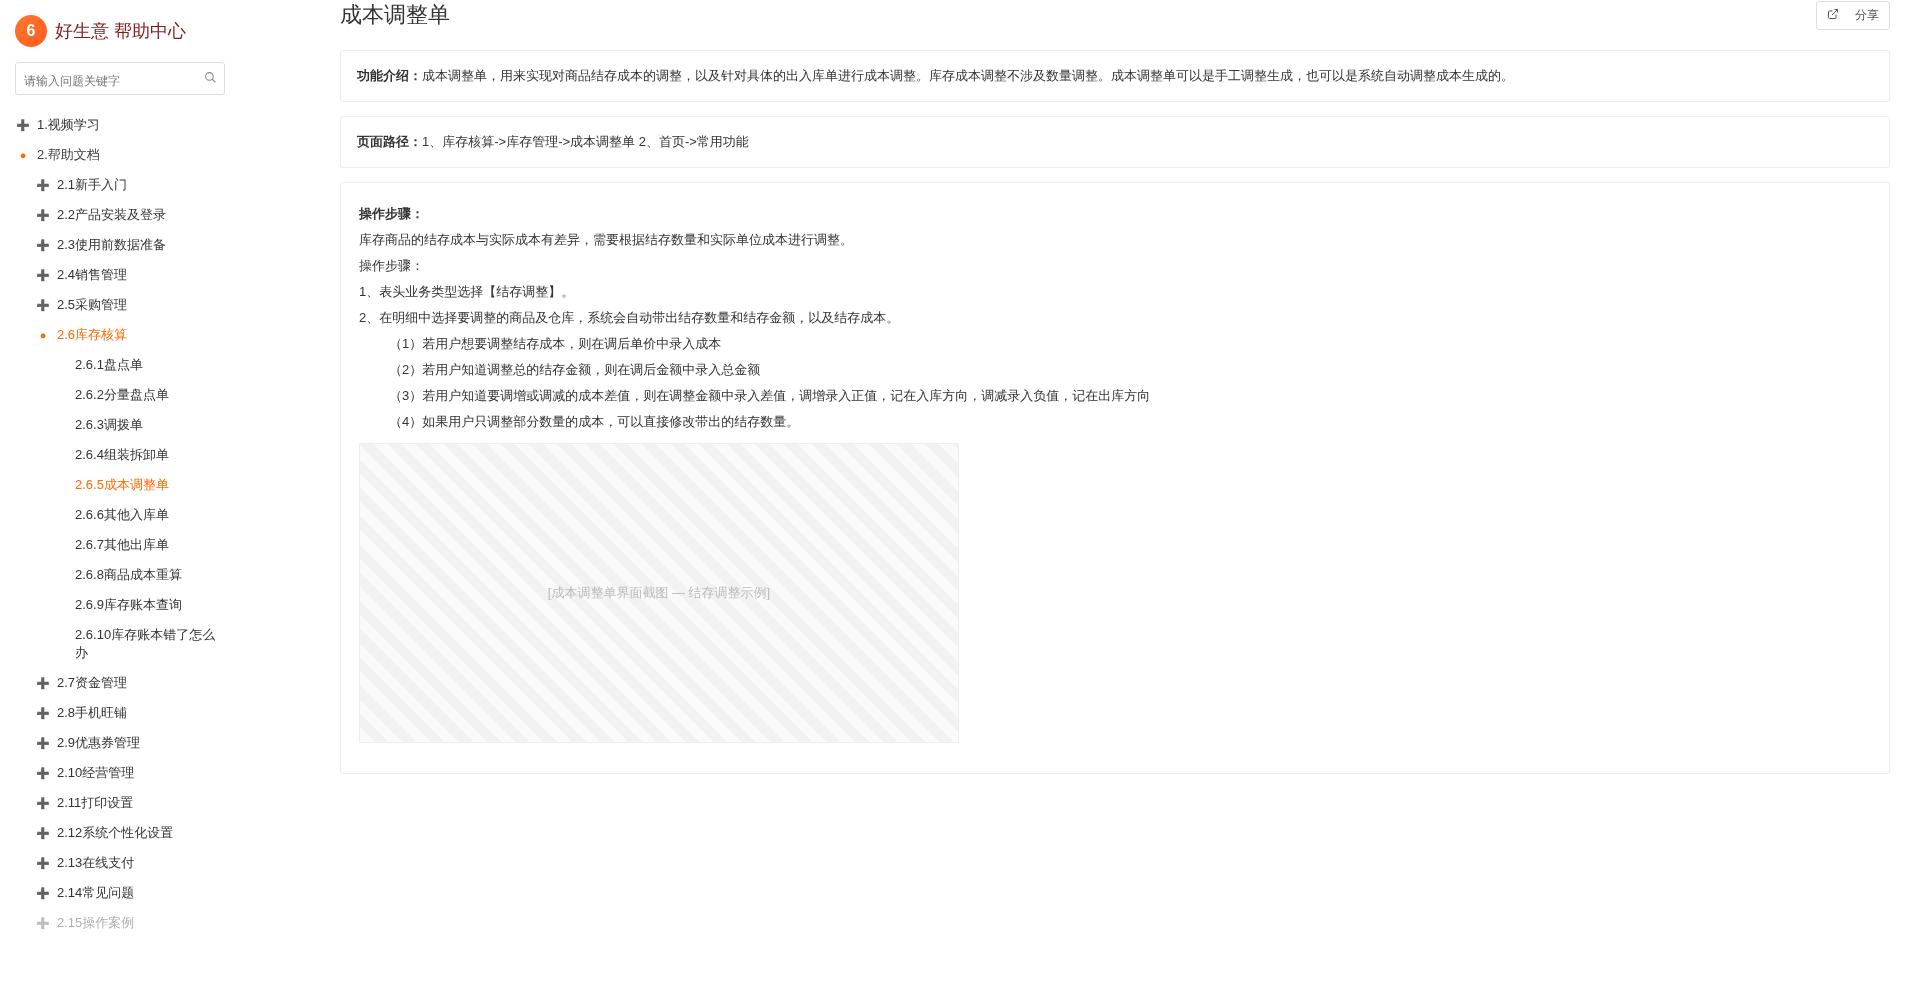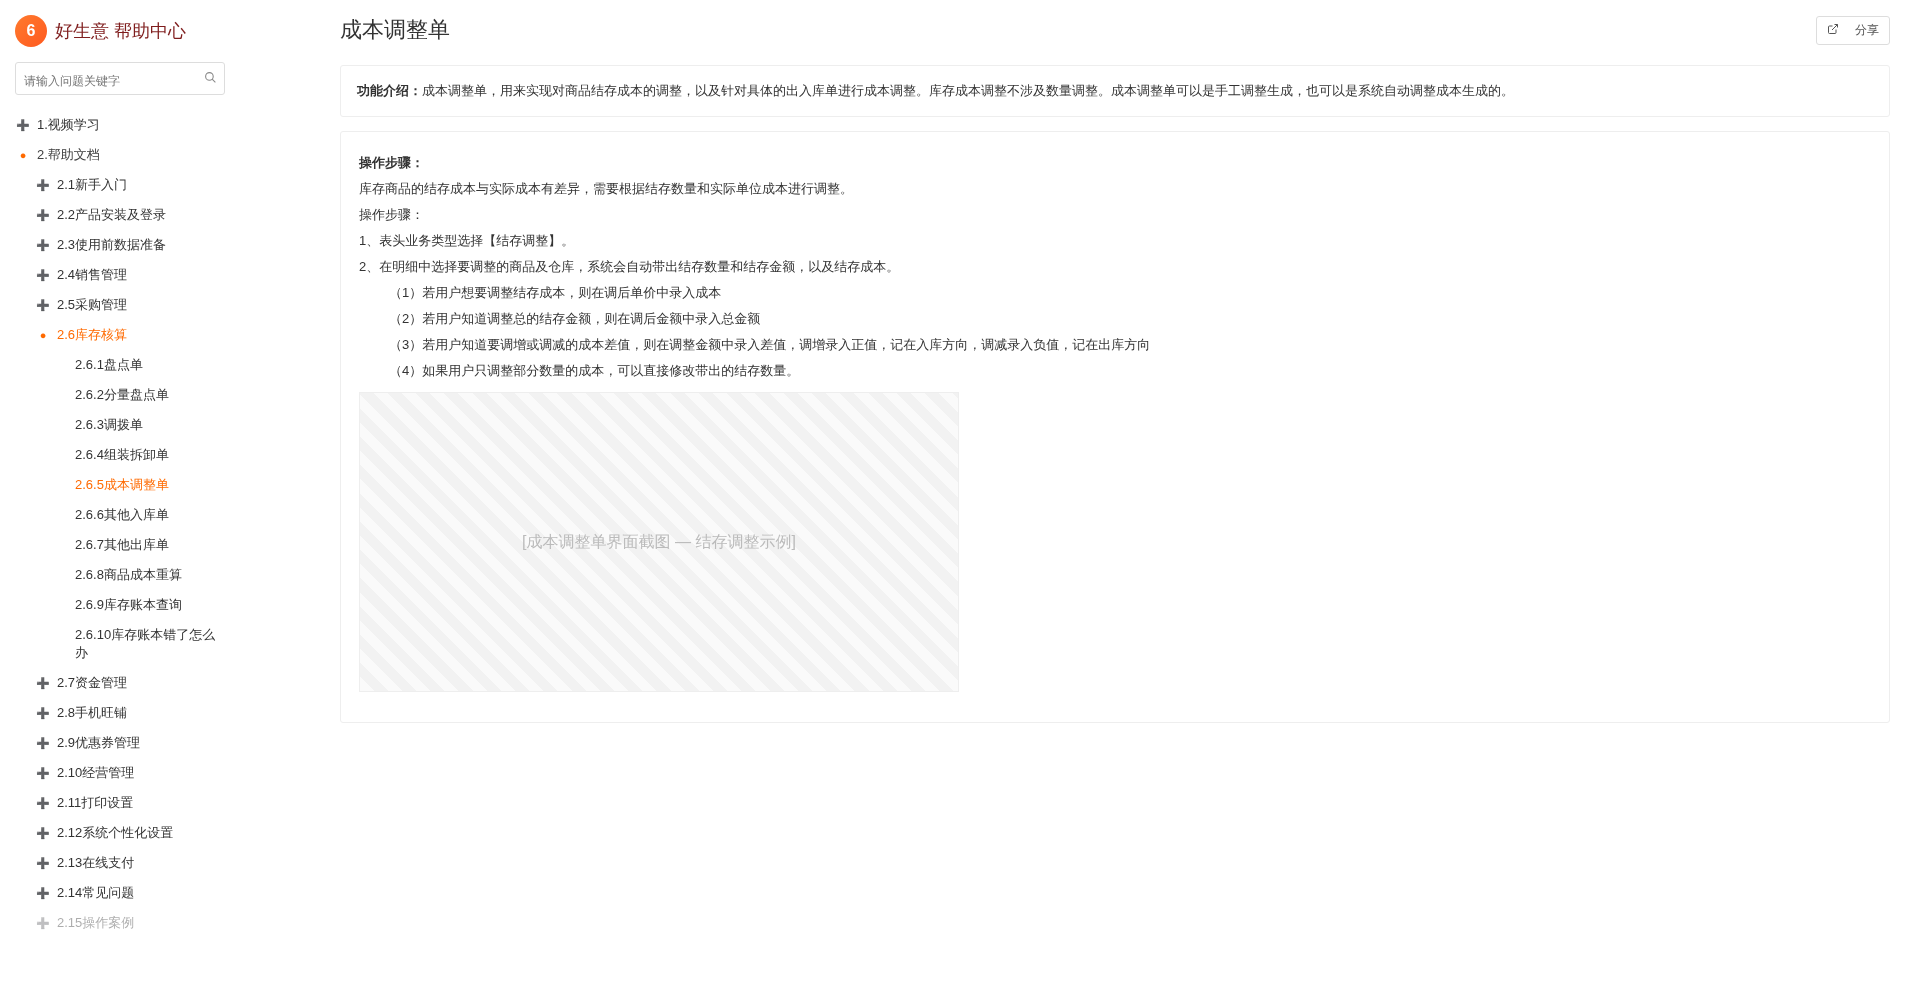--- a/index.html
+++ b/index.html
@@ -11,32 +11,32 @@
 .logo-text { font-size: 18px; font-weight: 500; color: #7f1d1d; }
 .search-box { position: relative; margin-bottom: 15px; }
 .search-box input { width: 100%; padding: 11px 28px 6px 8px; border: 1px solid #ddd; border-radius: 3px; font-size: 12px; outline:none; }
 .search-box .search-ico { position: absolute; right: 8px; top: 50%; transform: translateY(-50%); color:#888; font-size:13px; }
 .nav-item { display: flex; align-items: center; padding: 6px 0; cursor: pointer; font-size: 13px; color:#333; }
 .nav-item .toggle { width: 16px; height: 16px; margin-right: 6px; display:inline-flex; align-items:center; justify-content:center; font-size:11px; color:#999; }
 .nav-item.expanded .toggle { color:#ff6a00; }
 .nav-item.active { color:#ff6a00; }
 .nav-sub { padding-left: 20px; }
 .nav-sub2 { padding-left: 40px; }
-.main { flex: 1; padding: 15px 30px 30px 100px; min-width:0; }
+.main { flex: 1; padding: 0 30px 30px 100px; min-width:0; }
 .page-header { display:flex; justify-content:space-between; align-items:center; margin-bottom: 20px; }
 .page-title { font-size: 22px; font-weight: 500; color:#333; }
 .share-btn { border:1px solid #ddd; border-radius:3px; padding:5px 10px; font-size:12px; color:#555; background:#fff; cursor:pointer; display:inline-flex; align-items:center; gap:16px; }
 .info-box { border:1px solid #eee; border-radius:3px; padding:14px 16px; margin-bottom:14px; font-size:13px; line-height:1.7; }
 .info-box b { font-weight:600; }
 .content { border:1px solid #eee; border-radius:3px; padding:18px 18px 30px 18px; }
 .content p { line-height:2.0; font-size:13px; color:#333; }
 .content .step-title { font-weight:600; }
 .content .indent1 { padding-left: 0; }
 .content .indent2 { padding-left: 30px; }
-.screenshot-placeholder { margin-top: 8px; width: 600px; height: 300px; border:1px solid #eee; background: repeating-linear-gradient(45deg,#fafafa,#fafafa 10px,#f2f2f2 10px,#f2f2f2 20px); display:flex; align-items:center; justify-content:center; color:#bbb; font-size:16px; }
+.screenshot-placeholder { margin-top: 8px; width: 600px; height: 300px; border:1px solid #eee; background: repeating-linear-gradient(45deg,#fafafa,#fafafa 10px,#f2f2f2 10px,#f2f2f2 20px); display:flex; align-items:center; justify-content:center; color:#bbb; font-size:13px; }
 </style>
 </head>
 <body>
 
 <div class="container">
   <aside class="sidebar">
     <div class="logo-row">
       <div class="logo-circle">6</div>
       <div class="logo-text">好生意 帮助中心</div>
     </div>
@@ -170,20 +170,23 @@
         </span>
         <span>分享</span>
       </button>
     </div>
 
     <div class="info-box">
       <b>功能介绍：</b><span>成本调整单，用来实现对商品结存成本的调整，以及针对具体的出入库单进行成本调整。库存成本调整不涉及数量调整。成本调整单可以是手工调整生成，也可以是系统自动调整成本生成的。</span>
     </div>
 
 
+    <div class="info-box">
+      <b>页面路径：</b><span>1、库存核算-&gt;库存管理-&gt;成本调整单 2、首页-&gt;常用功能</span>
+    </div>
 
     <div class="content">
       <p class="step-title">操作步骤：</p>
       <p>库存商品的结存成本与实际成本有差异，需要根据结存数量和实际单位成本进行调整。</p>
       <p>操作步骤：</p>
       <p class="indent1">1、表头业务类型选择【结存调整】。</p>
       <p class="indent1">2、在明细中选择要调整的商品及仓库，系统会自动带出结存数量和结存金额，以及结存成本。</p>
       <p class="indent2">（1）若用户想要调整结存成本，则在调后单价中录入成本</p>
       <p class="indent2">（2）若用户知道调整总的结存金额，则在调后金额中录入总金额</p>
       <p class="indent2">（3）若用户知道要调增或调减的成本差值，则在调整金额中录入差值，调增录入正值，记在入库方向，调减录入负值，记在出库方向</p>

